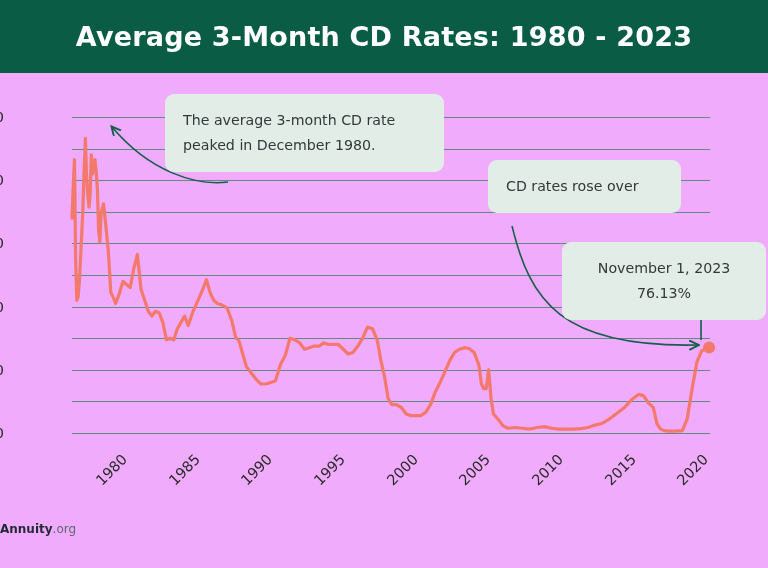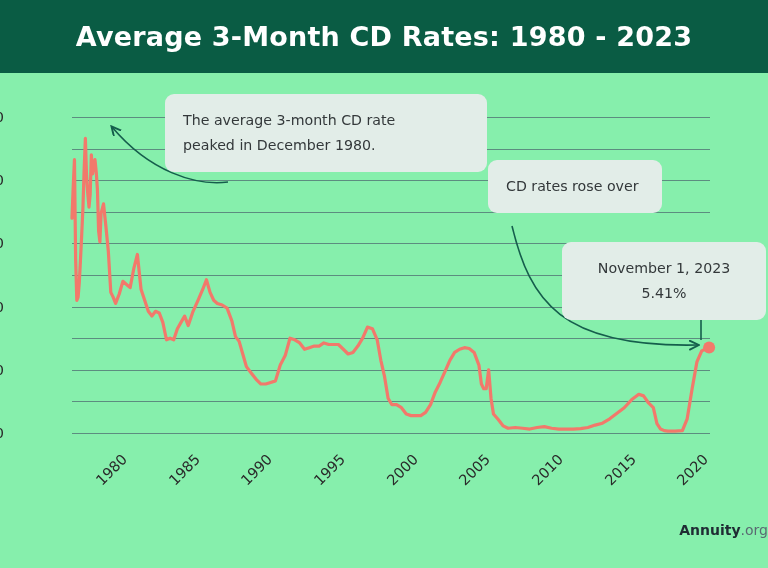--- a/index.html
+++ b/index.html
@@ -5,21 +5,21 @@
   * { box-sizing: border-box; margin: 0; padding: 0; }
   html, body {
     width: 768px; height: 568px;
     background: #FDFBEE;
     font-family: "Liberation Sans", sans-serif;
     overflow: hidden;
   }
   #page {
     position: relative;
     width: 768px; height: 568px;
-    background: #86efac;
+    background: #f0abfc;
   }
 
   
   .header {
     position: absolute; left: 0; top: 0;
     width: 768px; height: 73px;
     background: #0A5C44;
     display: flex; align-items: center; justify-content: center;
   }
   .header-title {
@@ -67,32 +67,32 @@
   .callout {
     position: absolute;
     background: #E2EDE8;
     border-radius: 9px;
     padding: 14px 18px;
     font-size: 14.2px;
     line-height: 25px;
     color: #33383A;
     font-family: "DejaVu Sans", sans-serif;
   }
-  #callout-peak   { left: 165px; top: 94px;  width: 322px; }
-  #callout-rise   { left: 488px; top: 160px; width: 174px; }
+  #callout-peak   { left: 165px; top: 94px;  width: 279px; }
+  #callout-rise   { left: 488px; top: 160px; width: 193px; }
   #callout-latest { left: 562px; top: 242px; width: 204px; text-align: center; }
   .callout-line { display: block; }
 
   
   .footer {
     position: absolute;
     left: 0; top: 522px;
     width: 768px;
-    text-align: right;
-    font-size: 14px;
+    text-align: left;
+    font-size: 12px;
     font-family: "DejaVu Sans", sans-serif;
   }
   .brand-bold { font-weight: bold; color: #1F2B33; }
   .brand-light { font-weight: normal; color: #5A6A72; }
 
   svg { display: block; }
 </style>
 </head>
 <body>
 
@@ -139,21 +139,21 @@
     <span class="callout-line">The average 3-month CD rate</span>
     <span class="callout-line">peaked in December 1980.</span>
   </div>
 
   <div class="callout" id="callout-rise" style="z-index: 5;">
     <span class="callout-line">CD rates rose over</span>
   </div>
 
   <div class="callout" id="callout-latest" style="z-index: 5;">
     <span class="callout-line">November 1, 2023</span>
-    <span class="callout-line">5.41%</span>
+    <span class="callout-line">76.13%</span>
   </div>
 
   <div class="footer">
     <span class="brand-bold">Annuity</span><span class="brand-light">.org</span>
   </div>
 
 <svg width="768" height="568" style="position: absolute; left: 0px; top: 0px; pointer-events: none;">
       <defs>
         <marker id="ah" markerWidth="7" markerHeight="7" refX="5.5" refY="3" orient="auto">
           <path d="M0,0 L6,3 L0,6" fill="none" stroke="#155E4C" stroke-width="1.2"></path>

